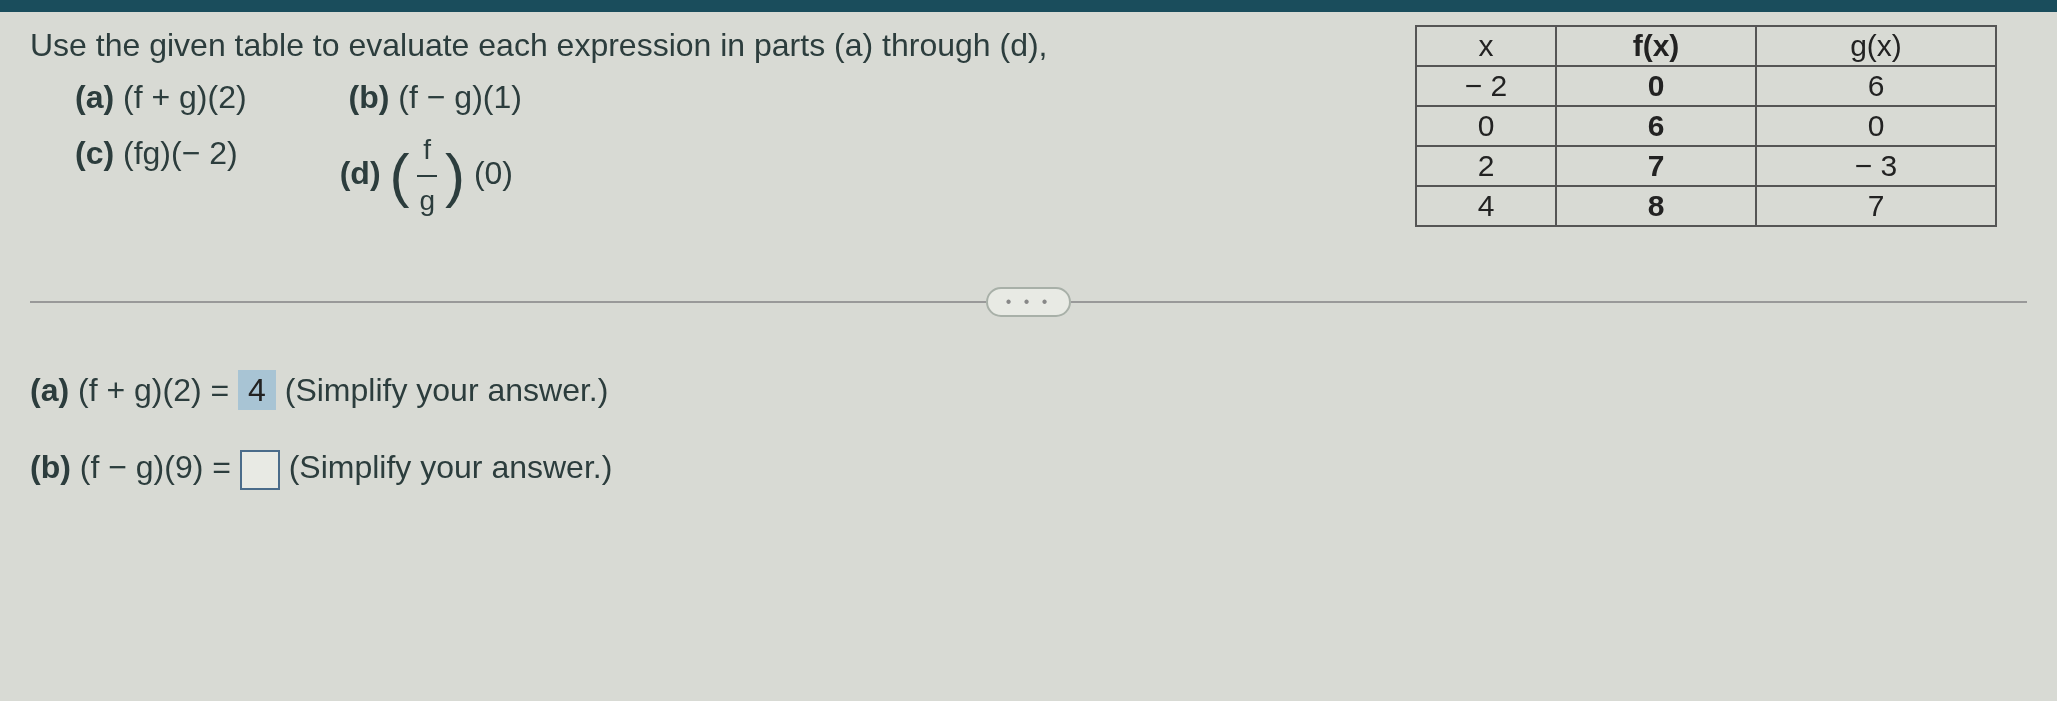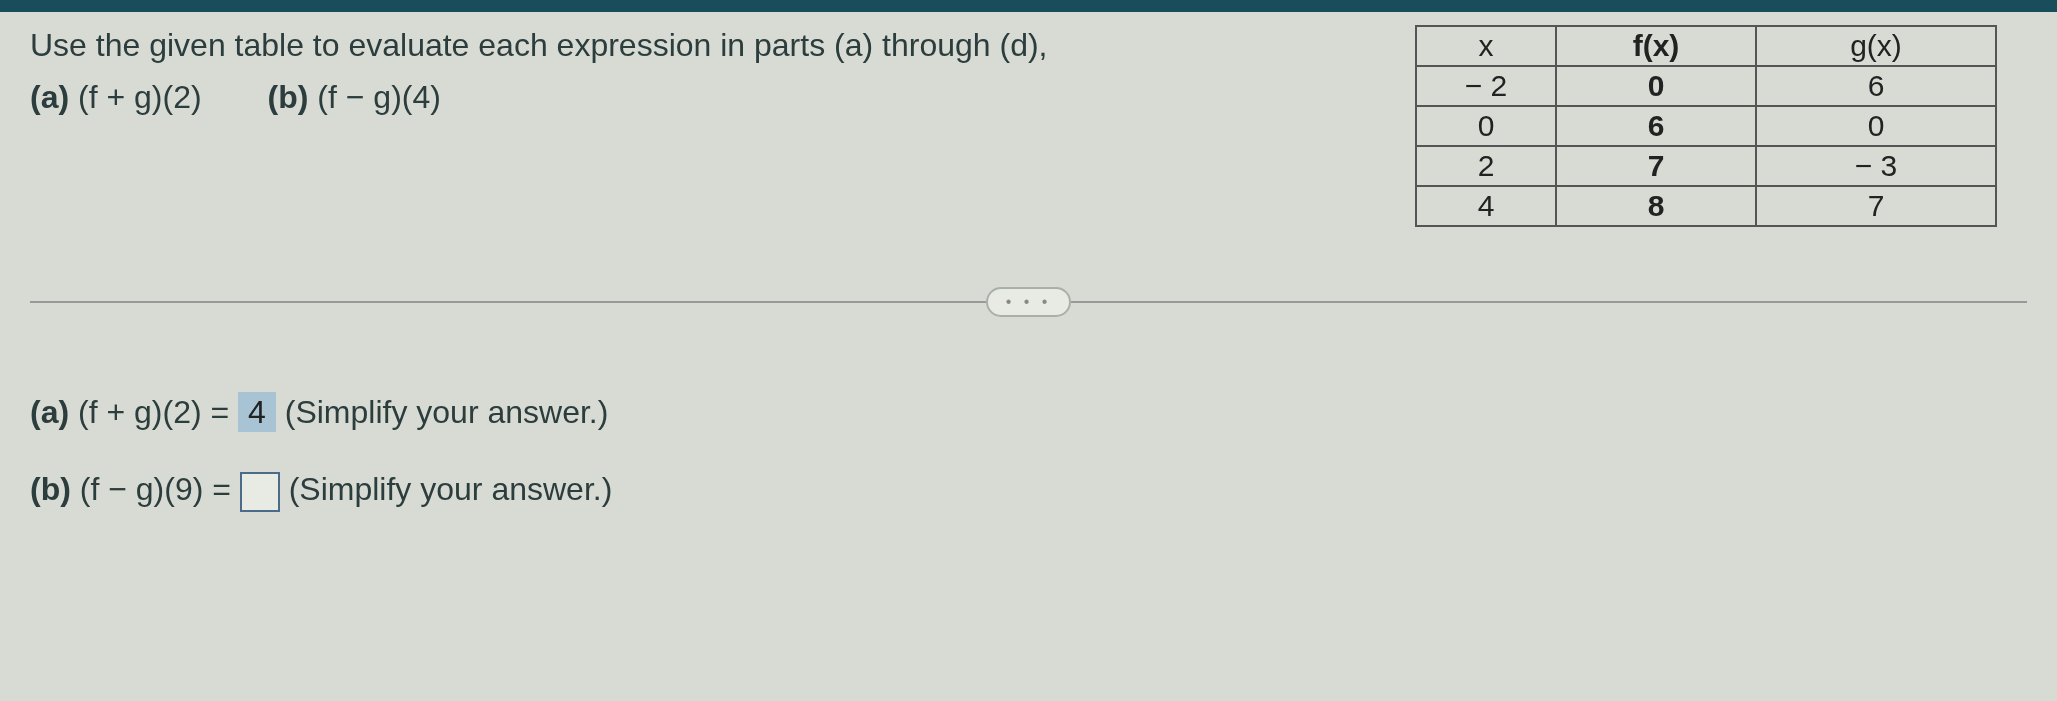--- a/index.html
+++ b/index.html
@@ -31,22 +31,23 @@
       line-height: 1.3;
       margin-bottom: 5px;
     }
     .parts-list {
       font-size: 32px;
       color: #2c3d3d;
       line-height: 1.6;
     }
     .part-row {
       display: flex;
-      gap: 66px;
+      gap: 102px;
       margin-top: 5px;
+      margin-left: 45px;
     }
     .part-label {
       font-weight: bold;
     }
     .fraction-expr {
       display: inline-flex;
       align-items: center;
       vertical-align: middle;
     }
     .paren {
@@ -112,21 +113,21 @@
       border: 2px solid #a8b0a8;
       border-radius: 16px;
       padding: 4px 18px;
       background: #e8eae4;
       color: #888;
       font-size: 16px;
       letter-spacing: 4px;
       margin: 0 0px;
     }
     .answers-section {
-      margin-top: 77px;
+      margin-top: 55px;
       font-size: 32px;
       color: #2c3d3d;
     }
     .answer-line {
       margin-bottom: 40px;
     }
     .filled-answer {
       background: #a8c4d4;
       padding: 2px 10px;
       color: #222;
@@ -153,21 +154,39 @@
     <div class="question-text">
       <div class="question-intro">Use the given table to evaluate each expression in parts (a) through (d),</div>
       <div class="parts-list">
         <div class="part-row">
           <div>
             <span class="part-label">(a)</span>
             <span>(f + g)(2)</span>
           </div>
           <div>
             <span class="part-label">(b)</span>
-            <span>(f − g)(4)</span>
+            <span>(f − g)(1)</span>
+          </div>
+        </div>
+        <div class="part-row">
+          <div>
+            <span class="part-label">(c)</span>
+            <span>(fg)(− 2)</span>
+          </div>
+          <div>
+            <span class="part-label">(d)</span>
+            <span class="fraction-expr">
+              <span class="paren">(</span>
+              <span class="fraction">
+                <span class="numerator">f</span>
+                <span class="denominator">g</span>
+              </span>
+              <span class="paren">)</span>
+            </span>
+            <span>(0)</span>
           </div>
         </div>
       </div>
     </div>
     <table class="data-table">
       <thead>
         <tr>
           <th>x</th>
           <th>f(x)</th>
           <th>g(x)</th>

